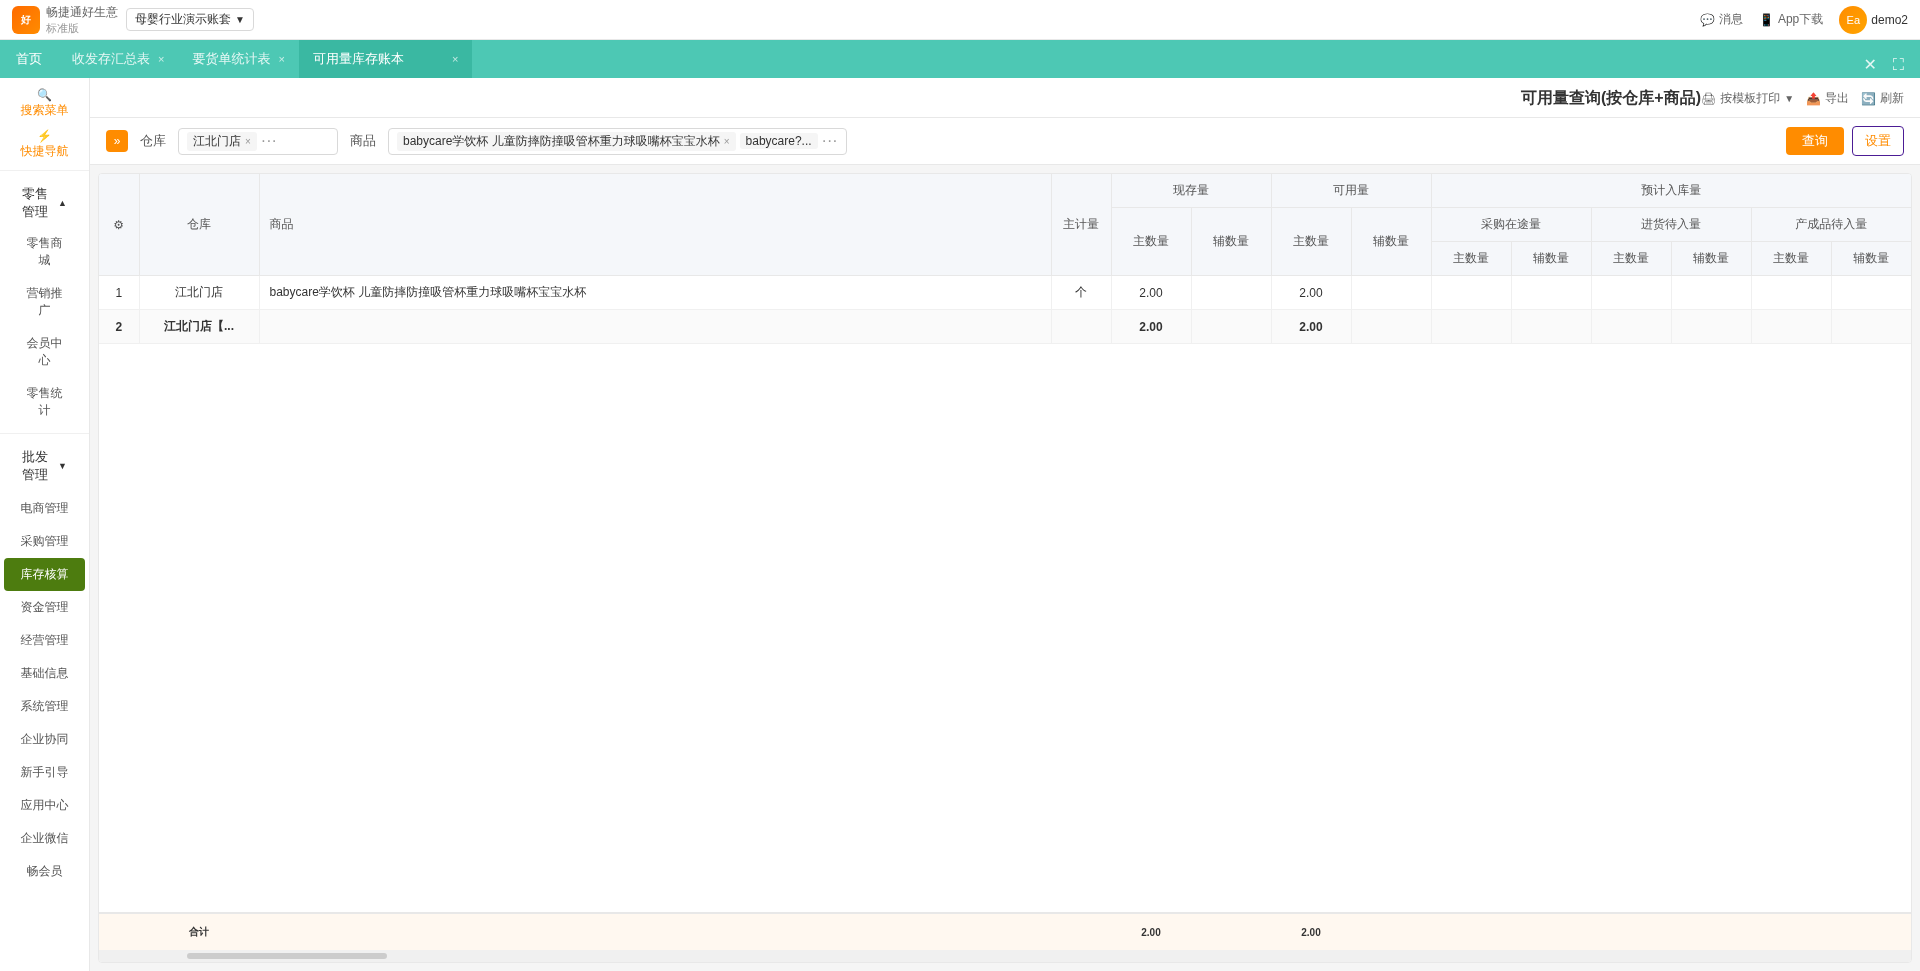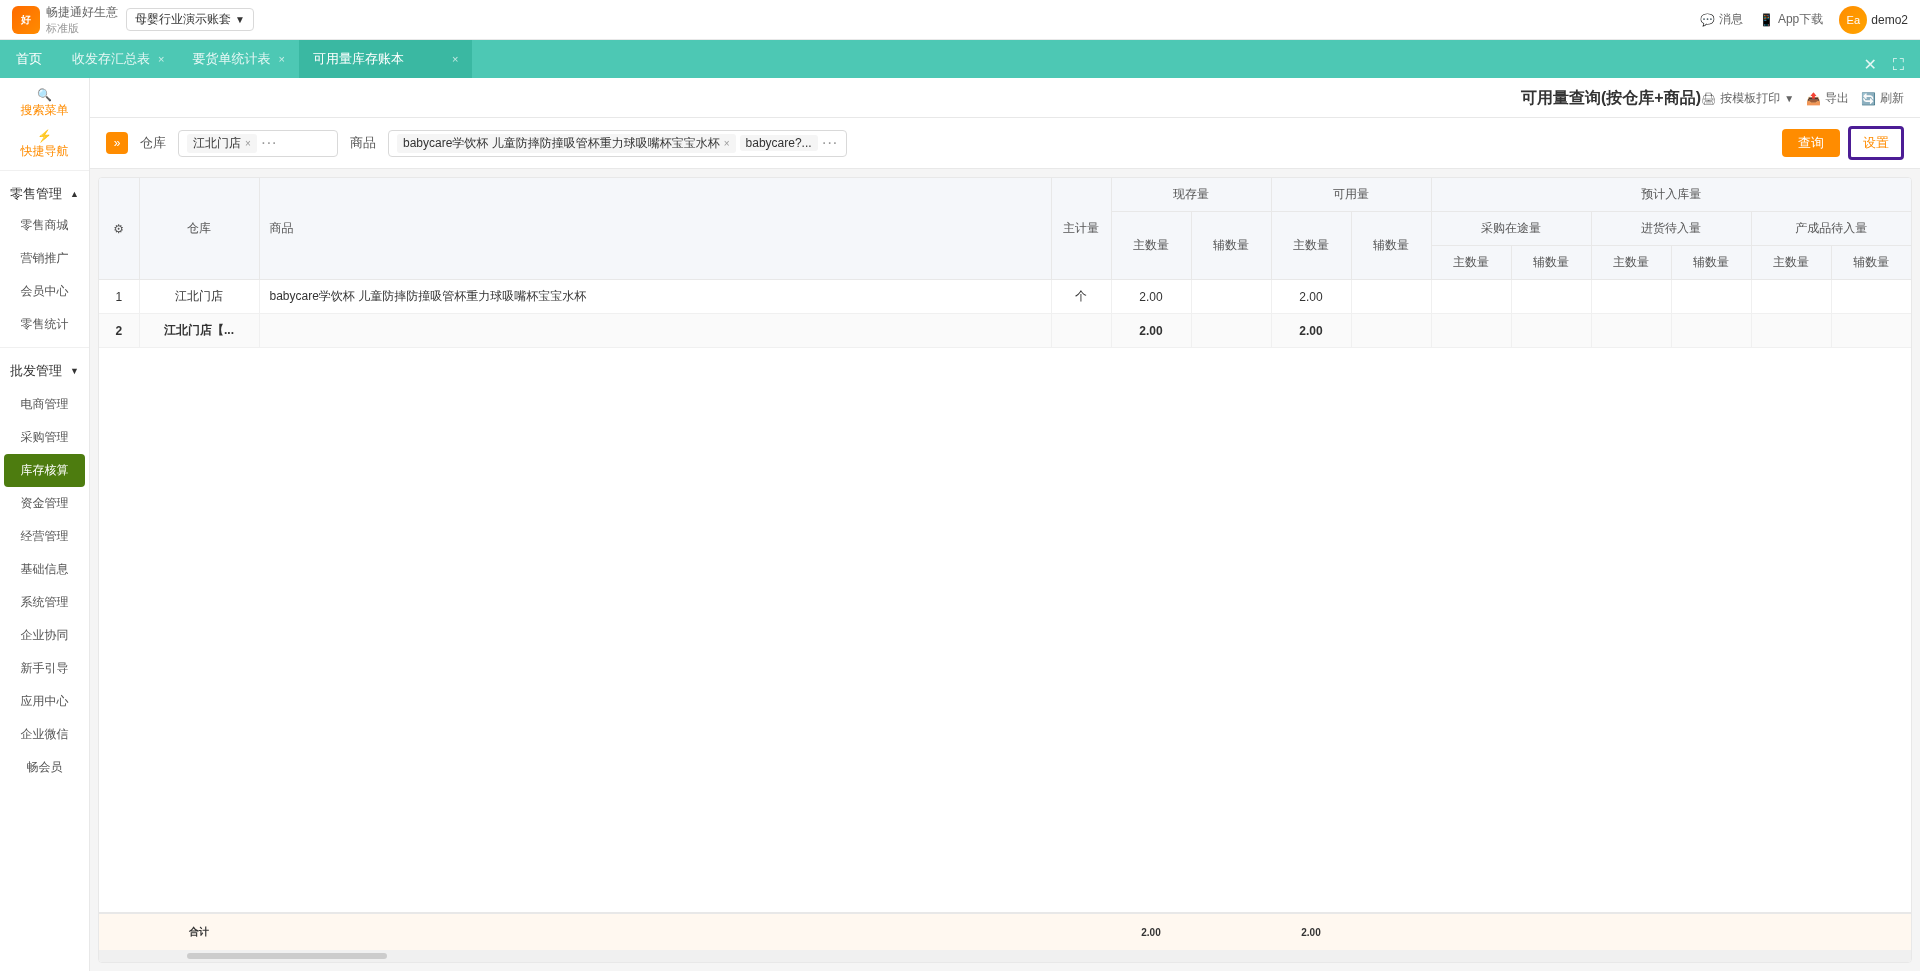--- a/index.html
+++ b/index.html
@@ -120,21 +120,21 @@
       text-align: center;
     }
     .sidebar-nav {
       padding: 4px 0 6px;
       font-size: 12px;
       color: #ff8c00;
       cursor: pointer;
       text-align: center;
     }
     .sidebar-group {
-      padding: 2px 0;
+      padding: 2px 12px;
     }
     .sidebar-group-header {
       display: flex; align-items: center; justify-content: space-between;
       padding: 8px 10px 6px;
       font-size: 13px; color: #333; cursor: pointer;
       font-weight: 500;
     }
     .sidebar-item {
       padding: 8px 10px;
       font-size: 12px; color: #555; cursor: pointer;
@@ -215,21 +215,21 @@
     }
     .filter-actions {
       display: flex; align-items: center; gap: 8px;
       margin-left: auto;
     }
     .btn-query {
       background: #ff8c00; color: #fff; border: none;
       border-radius: 4px; padding: 5px 16px; font-size: 13px; cursor: pointer;
     }
     .btn-settings {
-      background: #fff; color: #ff8c00; border: 3px solid #4c1d95;
+      background: #fff; color: #ff8c00; border: 1px solid #4c1d95;
       border-radius: 4px; padding: 5px 12px; font-size: 13px; cursor: pointer;
     }
     table {
       width: 100%;
       border-collapse: collapse;
       font-size: 12px;
     }
     thead tr th {
       background: #f5f7fa;
       padding: 8px 10px;

